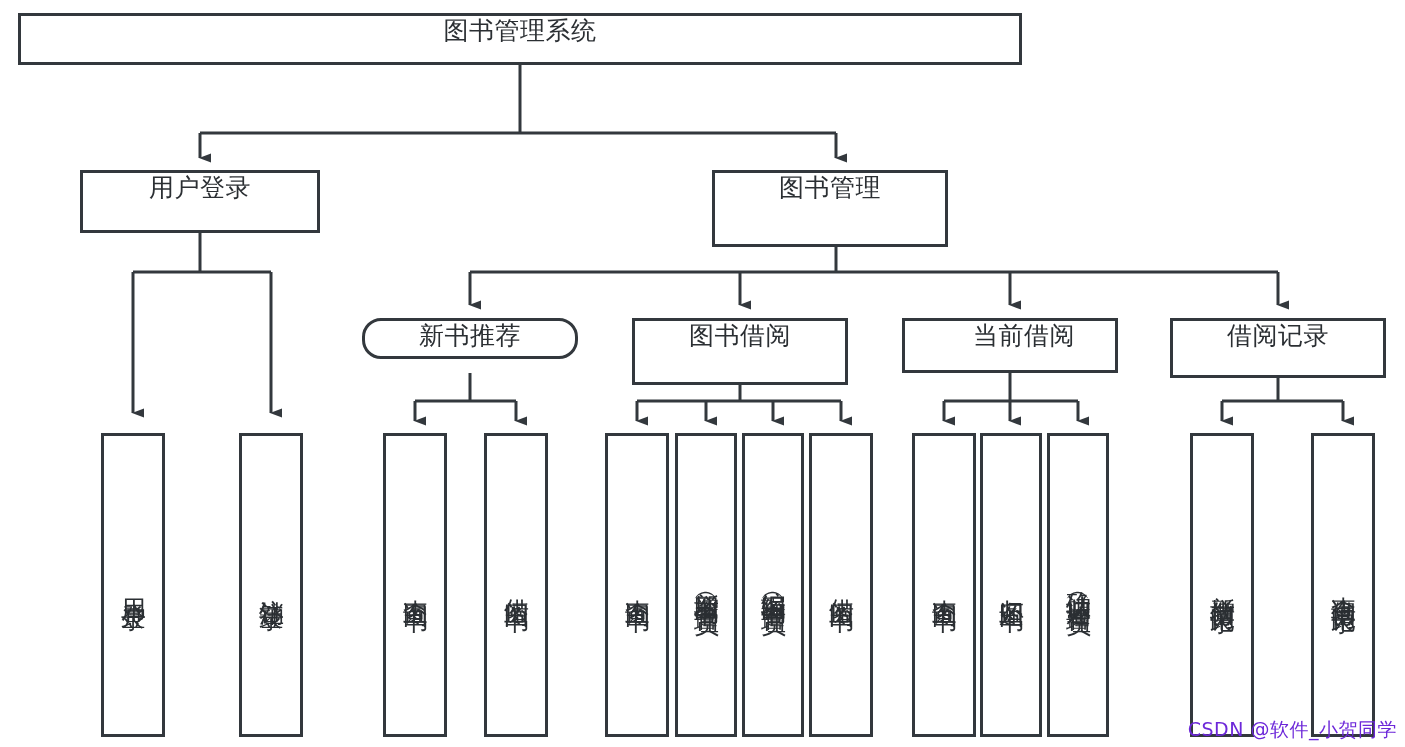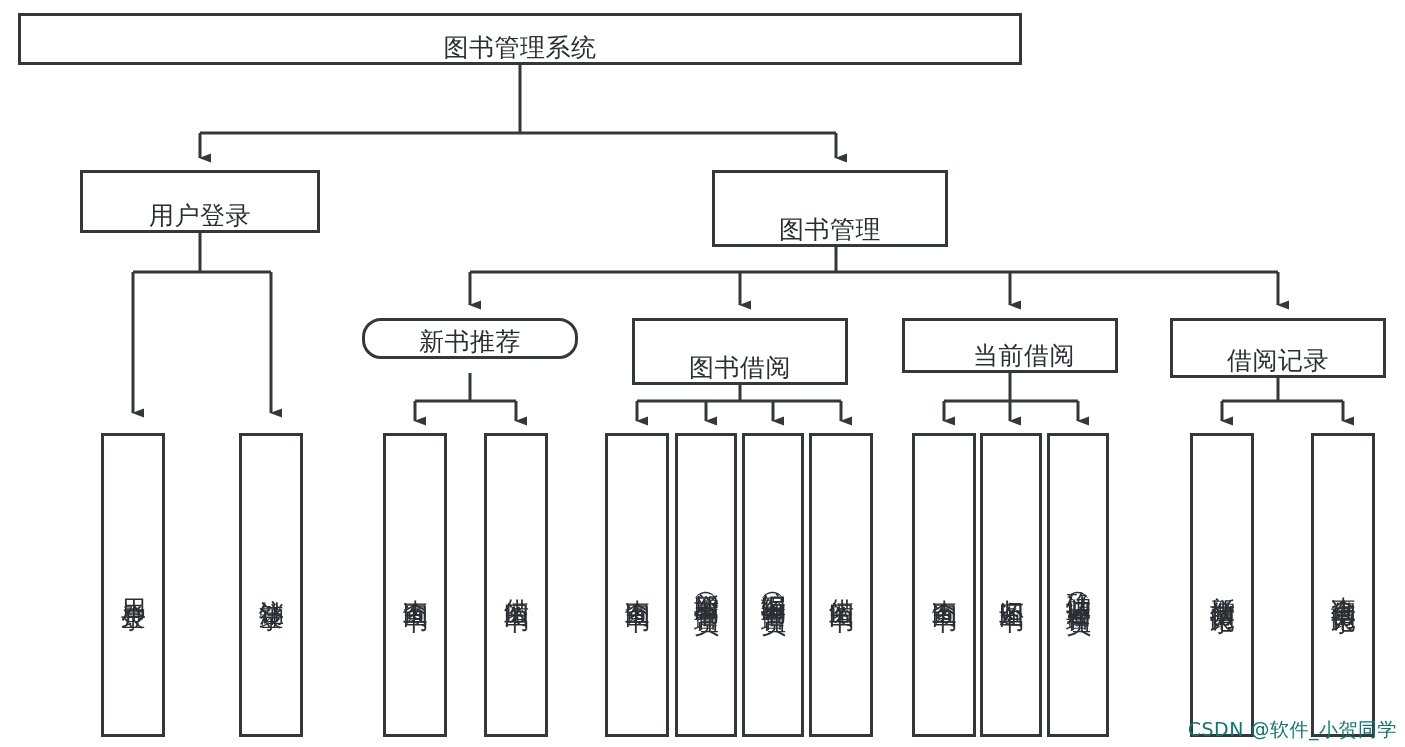--- a/index.html
+++ b/index.html
@@ -24,21 +24,21 @@
     top: 0;
     width: 1405px;
     height: 747px;
   }
   .node-box {
     position: absolute;
     box-sizing: border-box;
     border: 3px solid #33383d;
     background: #ffffff;
     display: flex;
-    align-items: flex-end;
+    align-items: flex-start;
     justify-content: center;
     color: #2b2f33;
   }
   .node-label {
     display: block;
     text-align: center;
     line-height: 1.18;
     white-space: nowrap;
   }
   .node-h .node-label {
@@ -58,21 +58,21 @@
     font-size: 25px;
     line-height: 1.12;
     letter-spacing: 3px;
     white-space: nowrap;
   }
   #watermark {
     position: absolute;
     right: 8px;
     bottom: 4px;
     font-size: 19px;
-    color: #0f766e;
+    color: #6d28d9;
     letter-spacing: 0.5px;
     white-space: nowrap;
     pointer-events: none;
   }
 </style>
 </head>
 <body>
 
 <div id="diagram-root">
 

